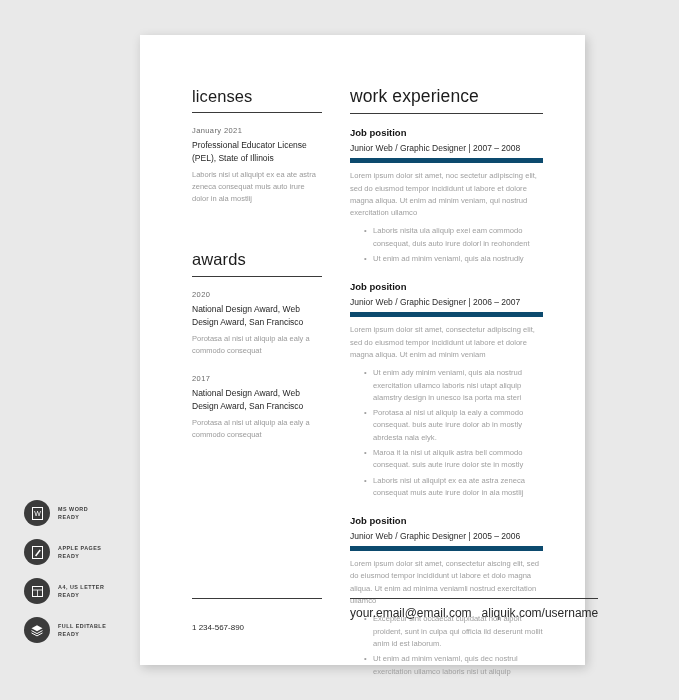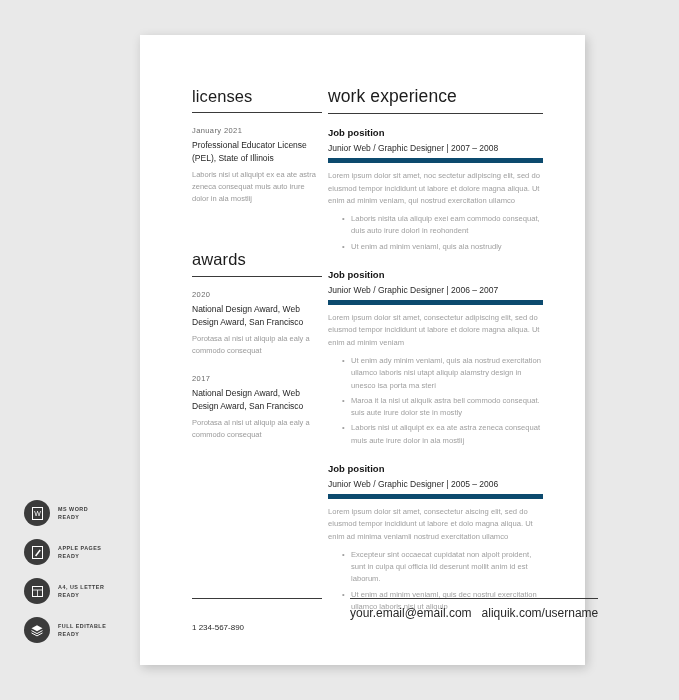--- a/index.html
+++ b/index.html
@@ -25,20 +25,21 @@
     background: #ffffff;
     box-shadow: 2px 3px 10px rgba(0,0,0,0.18);
   }
 
   .page-inner {
     position: absolute;
     left: 0; top: 0; right: 0; bottom: 0;
     padding: 52px 42px 0 52px;
     box-sizing: border-box;
     display: flex;
+    gap: 22px;
   }
 
   
   .col-left {
     width: 130px;
     flex: 0 0 130px;
   }
   .col-right {
     flex: 1 1 auto;
     margin-left: 6px;
@@ -244,20 +245,21 @@
           <li>Ut enim ad minim veniaml, quis ala nostrudly</li>
         </ul>
       </div>
 
       <div class="job">
         <div class="job-title">Job position</div>
         <div class="job-meta">Junior Web / Graphic Designer  |  2006 – 2007</div>
         <p class="job-para">Lorem ipsum dolor sit amet, consectetur adipiscing elit, sed do eiusmod tempor incididunt ut labore et dolore magna aliqua. Ut enim ad minim veniam</p>
         <ul class="job-bullets">
           <li>Ut enim ady minim veniami, quis ala nostrud exercitation ullamco laboris nisi utapt aliquip alamstry design in unesco isa porta ma steri</li>
+          <li>Porotasa al nisi ut aliquip la ealy a commodo consequat. buis aute irure dolor ab in mostly abrdesta nala elyk.</li>
           <li>Maroa it la  nisi ut aliquik astra bell commodo consequat. suis aute irure dolor ste in mostly</li>
           <li>Laboris nisi ut aliquipt ex ea ate astra zeneca consequat  muis aute irure dolor in ala mostlij</li>
         </ul>
       </div>
 
       <div class="job">
         <div class="job-title">Job position</div>
         <div class="job-meta">Junior Web / Graphic Designer  |  2005 – 2006</div>
         <p class="job-para">Lorem ipsum dolor sit amet, consectetur aiscing elit, sed do eiusmod tempor incididunt ut labore et dolo magna aliqua. Ut enim ad minima  veniamli nostrud exercitation ullamco</p>
         <ul class="job-bullets">

